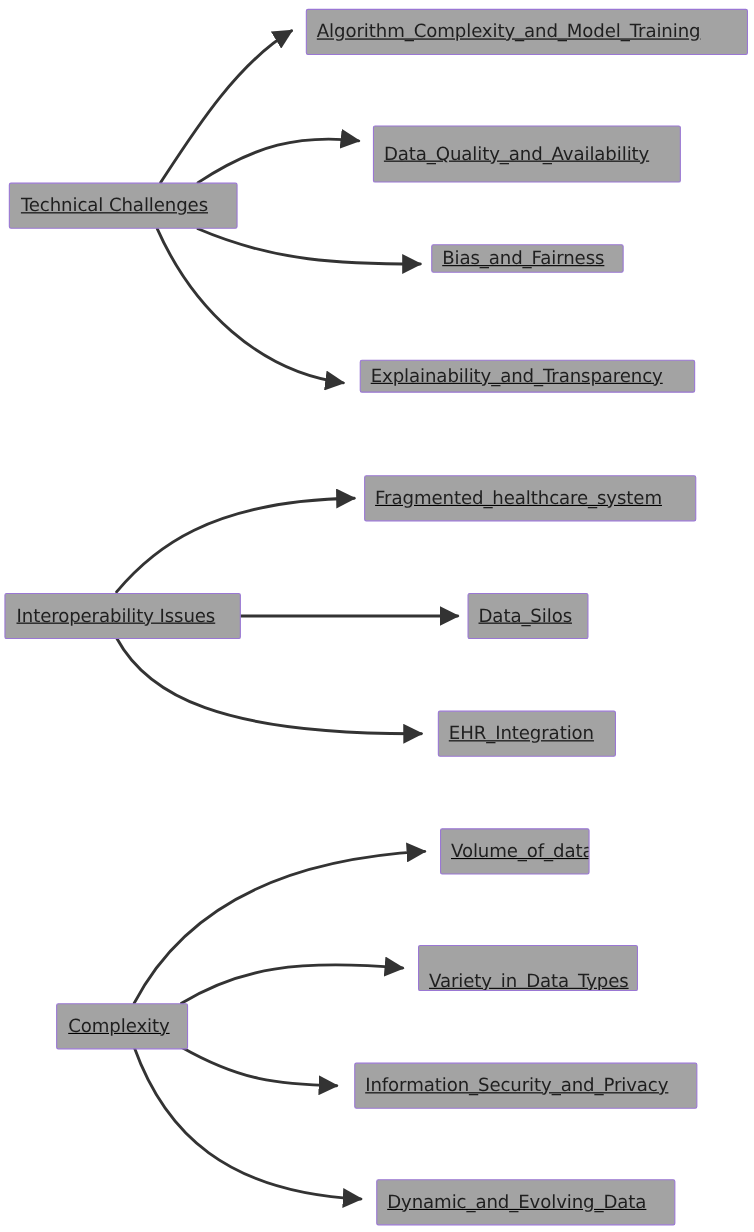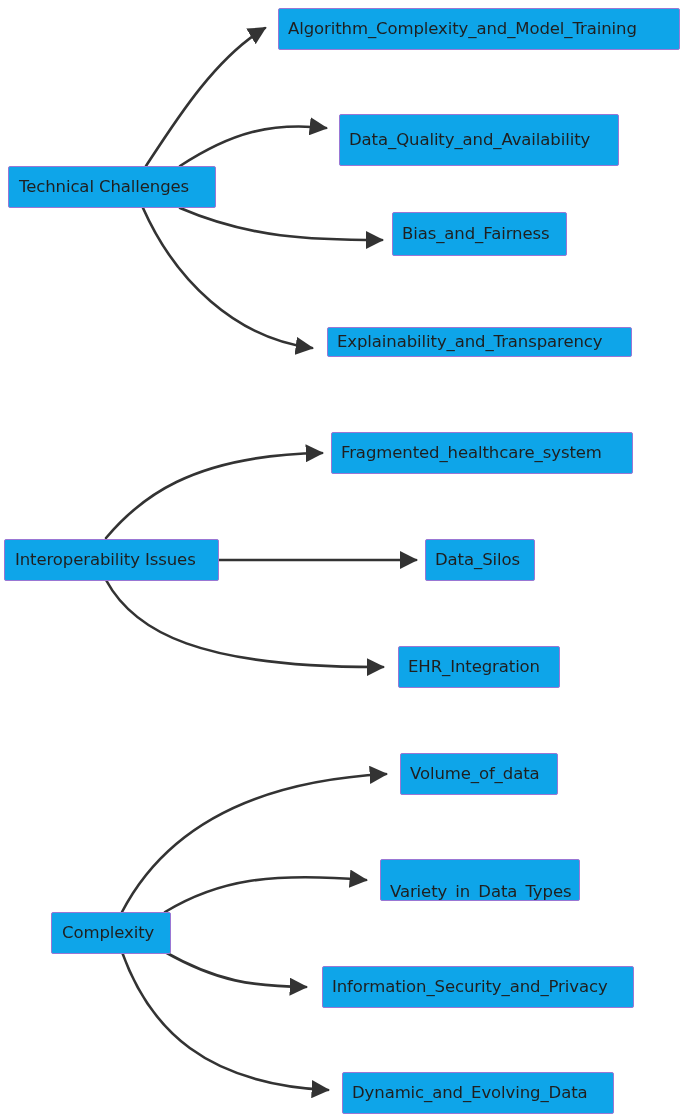--- a/index.html
+++ b/index.html
@@ -20,28 +20,29 @@
     position: absolute;
     left: 0;
     top: 0;
     width: 685px;
     height: 1120px;
     pointer-events: none;
   }
   .node {
     position: absolute;
     box-sizing: border-box;
-    background: #0ea5e9;
+    background: #a3a3a3;
     border: 1.6px solid #9a77d4;
     border-radius: 2px;
     display: flex;
     align-items: center;
     justify-content: flex-start;
     overflow: hidden;
     white-space: nowrap;
+    text-decoration: underline;
   }
   .node .node-label {
     display: block;
     white-space: nowrap;
     color: #1f1f1f;
     font-size: 16.5px;
     line-height: 1;
     letter-spacing: -0.1px;
     padding-left: 9px;
     padding-right: 9px;
@@ -85,21 +86,21 @@
   </div>
 
   <div class="node" style="left:278px; top:8px; width:402px; height:42px;">
     <span class="node-label">Algorithm_Complexity_and_Model_Training</span>
   </div>
 
   <div class="node" style="left:339px; top:114px; width:280px; height:52px;">
     <span class="node-label">Data_Quality_and_Availability</span>
   </div>
 
-  <div class="node" style="left:392px; top:212px; width:175px; height:44px;">
+  <div class="node" style="left:392px; top:222px; width:175px; height:26px;">
     <span class="node-label">Bias_and_Fairness</span>
   </div>
 
   <div class="node" style="left:327px; top:327px; width:305px; height:30px;">
     <span class="node-label">Explainability_and_Transparency</span>
   </div>
 
   <div class="node center" style="left:4px; top:539px; width:215px; height:42px;">
     <span class="node-label">Interoperability Issues</span>
   </div>
@@ -113,21 +114,21 @@
   </div>
 
   <div class="node" style="left:398px; top:646px; width:162px; height:42px;">
     <span class="node-label">EHR_Integration</span>
   </div>
 
   <div class="node center" style="left:51px; top:912px; width:120px; height:42px;">
     <span class="node-label">Complexity</span>
   </div>
 
-  <div class="node" style="left:400px; top:753px; width:158px; height:42px;">
+  <div class="node" style="left:400px; top:753px; width:136px; height:42px;">
     <span class="node-label">Volume_of_data</span>
   </div>
 
   <div class="node" style="left:380px; top:859px; width:200px; height:42px;align-items:flex-end;">
     <span class="node-label">Variety_in_Data_Types</span>
   </div>
 
   <div class="node" style="left:342px; top:1072px; width:272px; height:42px;">
     <span class="node-label">Dynamic_and_Evolving_Data</span>
   </div>

